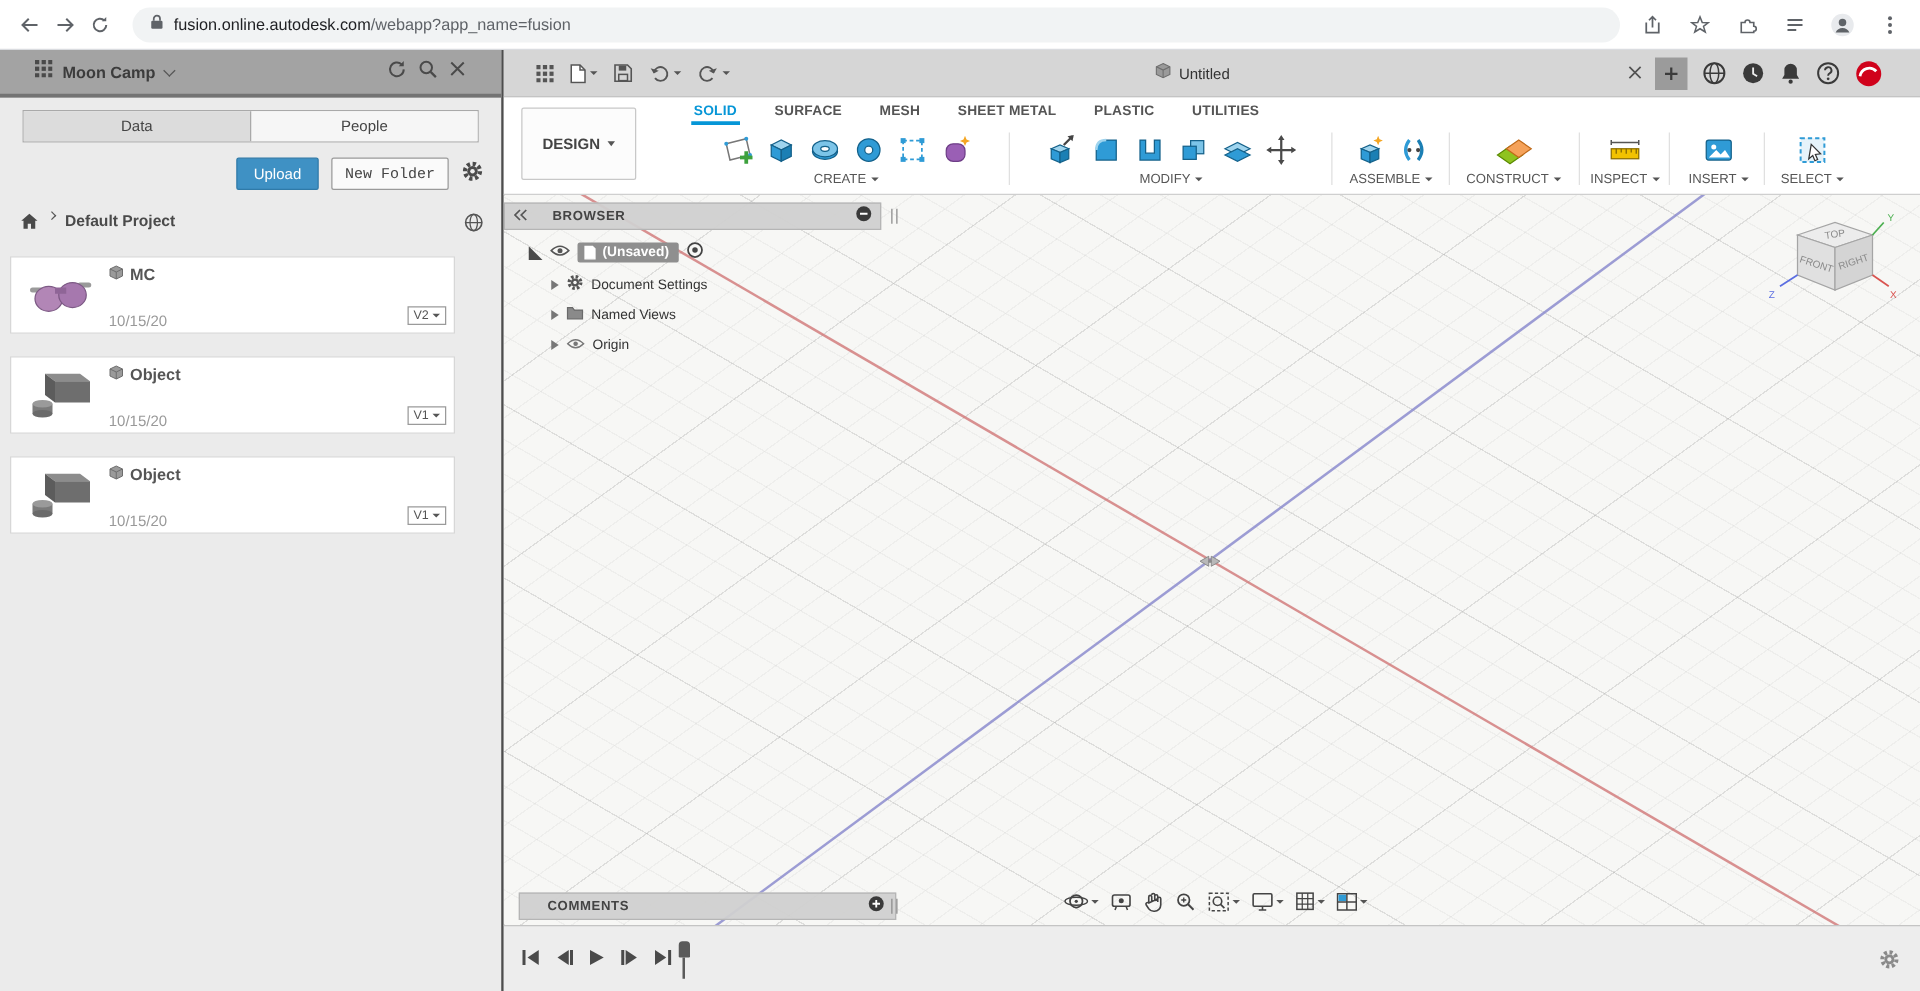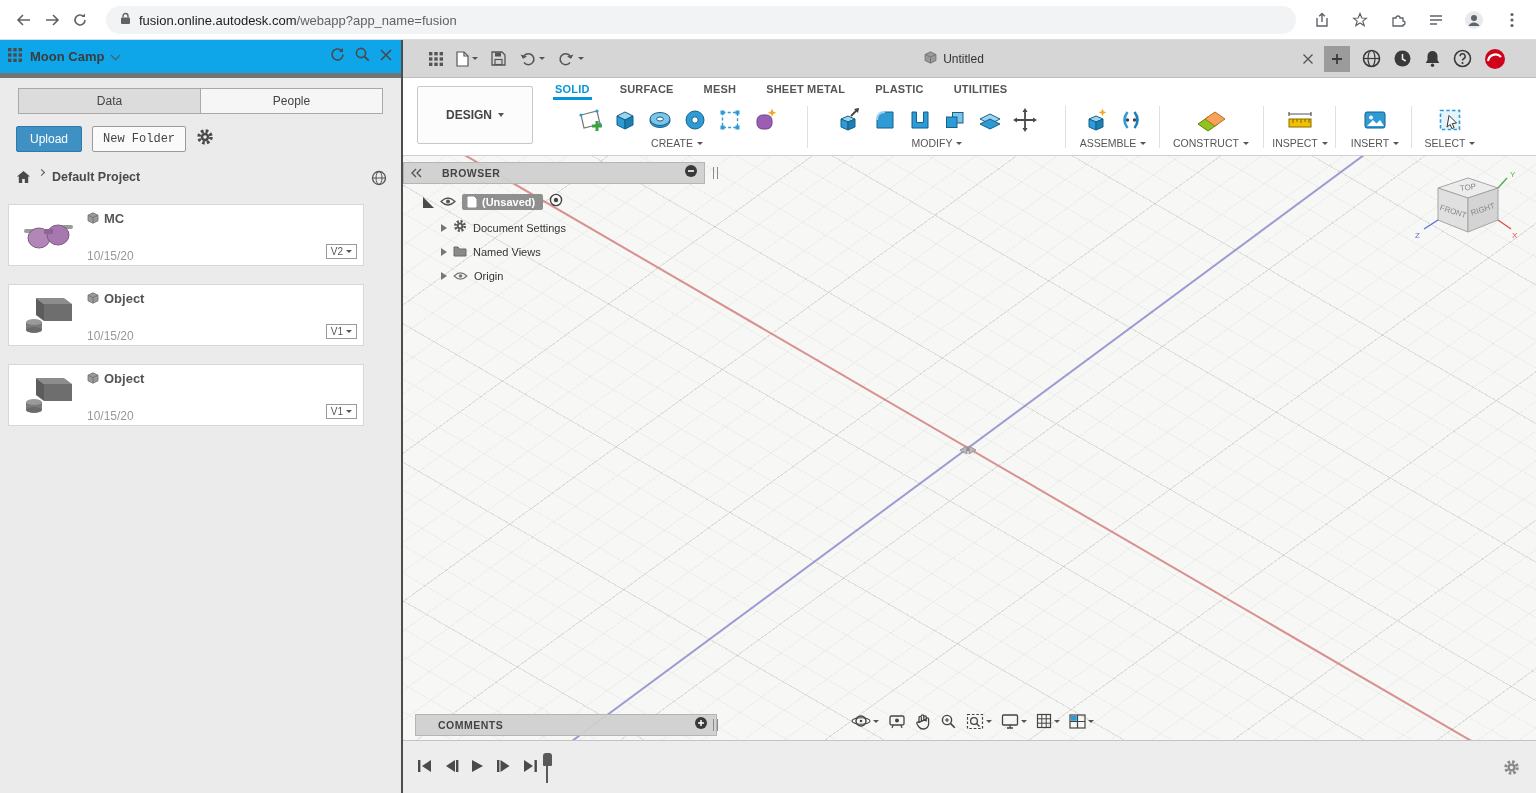--- a/index.html
+++ b/index.html
@@ -9,30 +9,30 @@
   
   .chrome { position:absolute; left:0; top:0; width:1536px; height:40px; background:#fff; border-bottom:1px solid #dadce0; display:flex; align-items:center; padding:0 10px; }
   .nav-ic { width:28px; height:28px; display:flex; align-items:center; justify-content:center; border-radius:50%; cursor:pointer; flex:0 0 auto; }
   .urlbar { flex:1; height:28px; background:#f1f3f4; border-radius:14px; margin:0 12px; display:flex; align-items:center; padding:0 14px; gap:8px; }
   .url-host { font-size:13px; color:#202124; }
   .url-path { font-size:13px; color:#5f6368; }
   .chrome-right { display:flex; align-items:center; gap:10px; flex:0 0 auto; }
 
   
   .panel { position:absolute; left:0; top:40px; width:403px; height:753px; background:#ebebeb; border-right:2px solid #4d4d4d; }
-  .p-head { height:38px; background:#0ea5e9; border-bottom:5px solid #737373; display:flex; align-items:center; padding:0 8px; gap:8px; }
+  .p-head { height:38px; background:#a3a3a3; border-bottom:3px solid #737373; display:flex; align-items:center; padding:0 28px; gap:8px; }
   .p-title { font-size:13px; font-weight:700; color:#3c3c3c; }
   .p-head .spacer { flex:1; }
   .chev { width:7px; height:7px; border-right:1.6px solid #555; border-bottom:1.6px solid #555; transform:rotate(45deg); display:inline-block; margin-top:-3px; }
   .chev-r { transform:rotate(-45deg); margin:0 2px; }
   .p-tabs { display:flex; margin:10px 18px 0 18px; border:1px solid #a9a9a9; height:26px; background:#fff; }
   .p-tab { flex:1; display:flex; align-items:center; justify-content:center; font-size:12px; color:#444; cursor:pointer; }
   .p-tab.active { background:#dcdcdc; }
   .p-tab + .p-tab { border-left:1px solid #a9a9a9; background:#f6f6f6; }
-  .p-actions { display:flex; align-items:center; gap:10px; margin:12px 14px 0 16px; }
+  .p-actions { display:flex; align-items:center; justify-content:flex-end; gap:10px; margin:12px 14px 0 0; }
   .btn-upload { background:#3f91c4; color:#fff; font-size:12px; border:1px solid #2f7aa8; padding:5px 13px; border-radius:2px; cursor:pointer; }
   .btn-folder { background:#fafafa; color:#444; font-size:12px; border:1px solid #9a9a9a; padding:5px 10px; border-radius:2px; cursor:pointer;font-family:Liberation Mono, monospace; }
   .p-crumb { display:flex; gap:6px; margin:18px 14px 10px 16px; }
   .crumb-text { font-size:12.5px; font-weight:700; color:#4a4a4a; }
   .p-crumb .spacer { flex:1; }
   .card { position:relative; background:#fff; border:1px solid #d7d7d7; margin:0 37px 18px 8px; height:62px; display:flex; align-items:center; cursor:pointer; }
   .card-thumb { width:78px; display:flex; align-items:center; justify-content:center; }
   .card-body { padding-top:2px; }
   .card-name-row { display:flex; align-items:center; gap:5px; }
   .card-name { font-size:13px; font-weight:700; color:#555; }
@@ -47,21 +47,21 @@
   .fusion { position:absolute; left:403px; top:40px; width:1133px; height:753px; }
   .tabbar { position:absolute; left:0; top:0; width:100%; height:38px; background:#d6d6d6; border-bottom:1px solid #bfbfbf; display:flex; align-items:center; padding:0 26px; }
   .tb-left { display:flex; align-items:center; gap:13px; }
   .tb-doc { flex:1; position:relative; display:flex; align-items:center; justify-content:center; gap:6px; height:100%; cursor:pointer; }
   .tb-doc-title { font-size:12px; color:#333; }
   .tb-close { position:absolute; right:10px; top:11px; cursor:pointer; }
   .tb-plus { width:26px; height:26px; background:#9b9b9b; display:flex; align-items:center; justify-content:center; cursor:pointer; margin-right:12px; }
   .tb-right { display:flex; align-items:center; gap:12px; padding-right:4px; }
 
   .ribbon { position:absolute; left:0; top:38px; width:100%; height:78px; background:#fff; border-bottom:1px solid #cfcfcf; }
-  .design-box { position:absolute; left:14px; top:8px; width:116px; height:58px; border:1px solid #c8c8c8; border-radius:2px; background:#fcfcfc; display:flex; align-items:center; justify-content:center; gap:6px; cursor:pointer; }
+  .design-box { position:absolute; left:14px; top:8px; width:92px; height:58px; border:1px solid #c8c8c8; border-radius:2px; background:#fcfcfc; display:flex; align-items:center; justify-content:center; gap:6px; cursor:pointer; }
   .design-label { font-size:12px; font-weight:700; color:#444; }
   .rtabs { position:absolute; left:150px; top:1px; display:flex; gap:26px; }
   .rtab { font-size:11px; font-weight:700; color:#555; padding:4px 2px 2px 2px; letter-spacing:.2px; cursor:pointer; }
   .rtab.active { color:#0696d7; border-bottom:3px solid #0696d7; }
   .grp { position:absolute; top:26px; height:48px; text-align:center; }
   .grp-icons { display:flex; justify-content:center; align-items:center; gap:9px; height:32px; }
   .grp-label { margin-top:1px; font-size:10.5px; color:#555; display:flex; justify-content:center; align-items:center; gap:4px; cursor:pointer; }
   .gsep { position:absolute; top:28px; height:42px; width:1px; background:#e0e0e0; }
   .tool { cursor:pointer; display:flex; align-items:center; }
 

